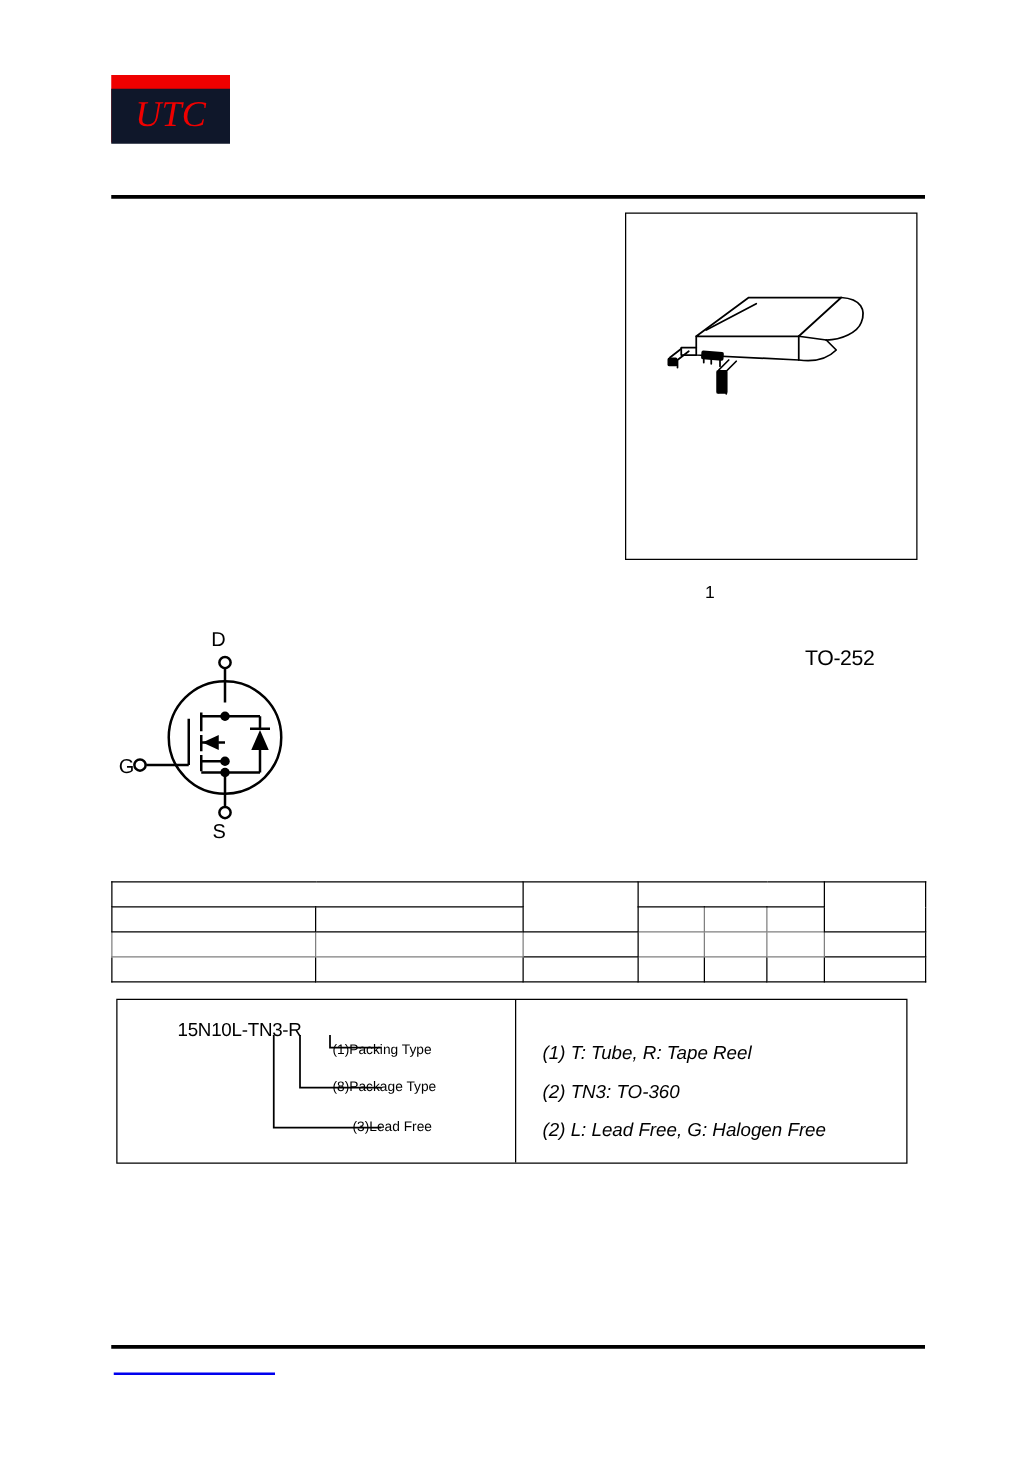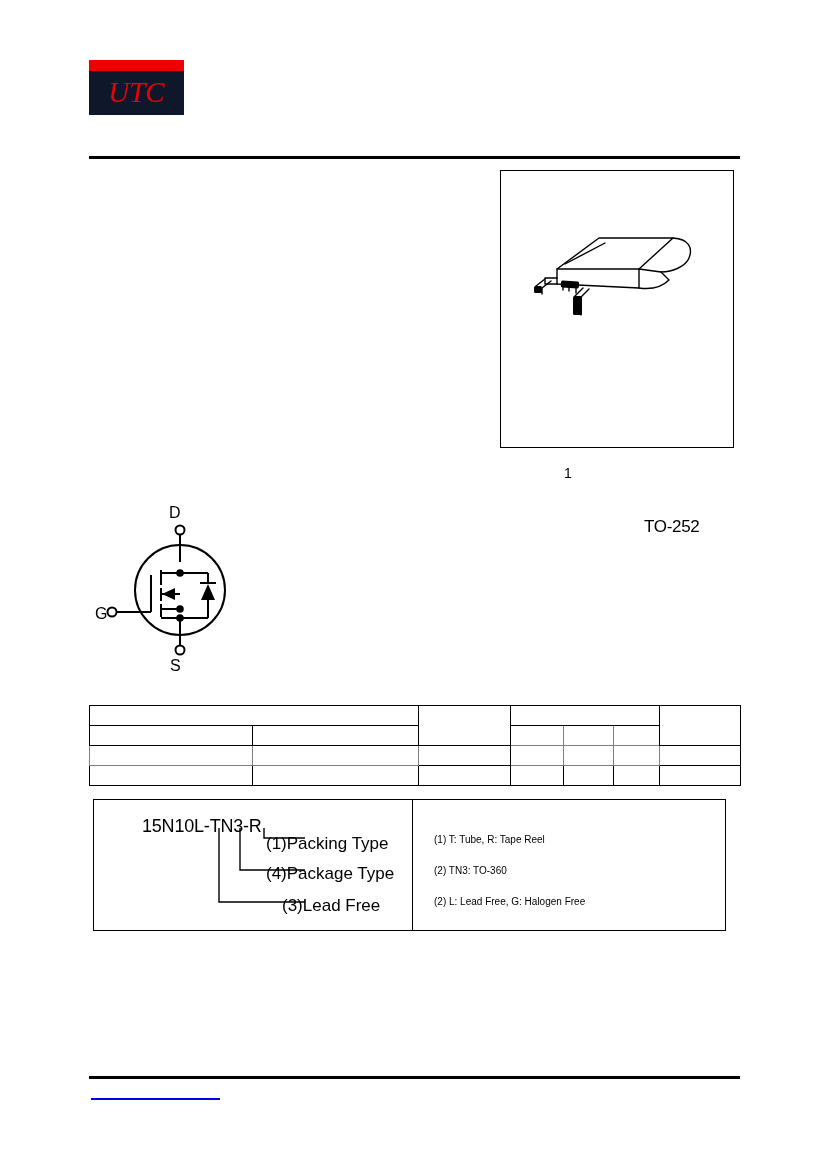--- a/index.html
+++ b/index.html
@@ -154,48 +154,49 @@
     left: 318px;
     top: 0px;
     width: 0px;
     height: 130px;
     border-left: 1.4px solid #000000;
   }
   #part-number {
     position: absolute;
     left: 48px;
     top: 17px;
-    font-size: 18px;
+    font-size: 15px;
     line-height: 1;
     letter-spacing: -0.2px;
     white-space: nowrap;
   }
   #leader-svg {
     position: absolute;
     left: 40px;
     top: 26px;
     width: 200px;
     height: 98px;
   }
   .call-label {
     position: absolute;
-    font-size: 17px;
+    font-size: 11px;
     line-height: 1;
     white-space: nowrap;
   }
   #call-1 { left: 172px; top: 35px; }
   #call-2 { left: 172px; top: 65px; }
   #call-3 { left: 172px; top: 97px; margin-left: 16px; }
 
   .legend-line {
     position: absolute;
     left: 340px;
-    font-size: 10px;
+    font-size: 15px;
     line-height: 1;
     white-space: nowrap;
+    font-style: italic;
   }
   #legend-1 { top: 35px; }
   #legend-2 { top: 66px; }
   #legend-3 { top: 97px; }
 
   
   #footer-rule {
     position: absolute;
     left: 89px;
     top: 1076px;
@@ -376,21 +377,21 @@
 
         <path d="M130 2 L130 12 L171 12"></path>
 
         <path d="M106 2 L106 44 L171 44"></path>
 
         <path d="M85 2 L85 76 L171 76"></path>
       </g>
     </svg>
 
     <span class="call-label" id="call-1">(1)Packing Type</span>
-    <span class="call-label" id="call-2">(4)Package Type</span>
+    <span class="call-label" id="call-2">(8)Package Type</span>
     <span class="call-label" id="call-3">(3)Lead Free</span>
 
     <span class="legend-line" id="legend-1">(1) T: Tube, R: Tape Reel</span>
     <span class="legend-line" id="legend-2">(2) TN3: TO-360</span>
     <span class="legend-line" id="legend-3">(2) L: Lead Free, G: Halogen Free</span>
   </div>
 
   <div id="footer-rule"></div>
   <a id="footer-link" href="#"></a>
 

